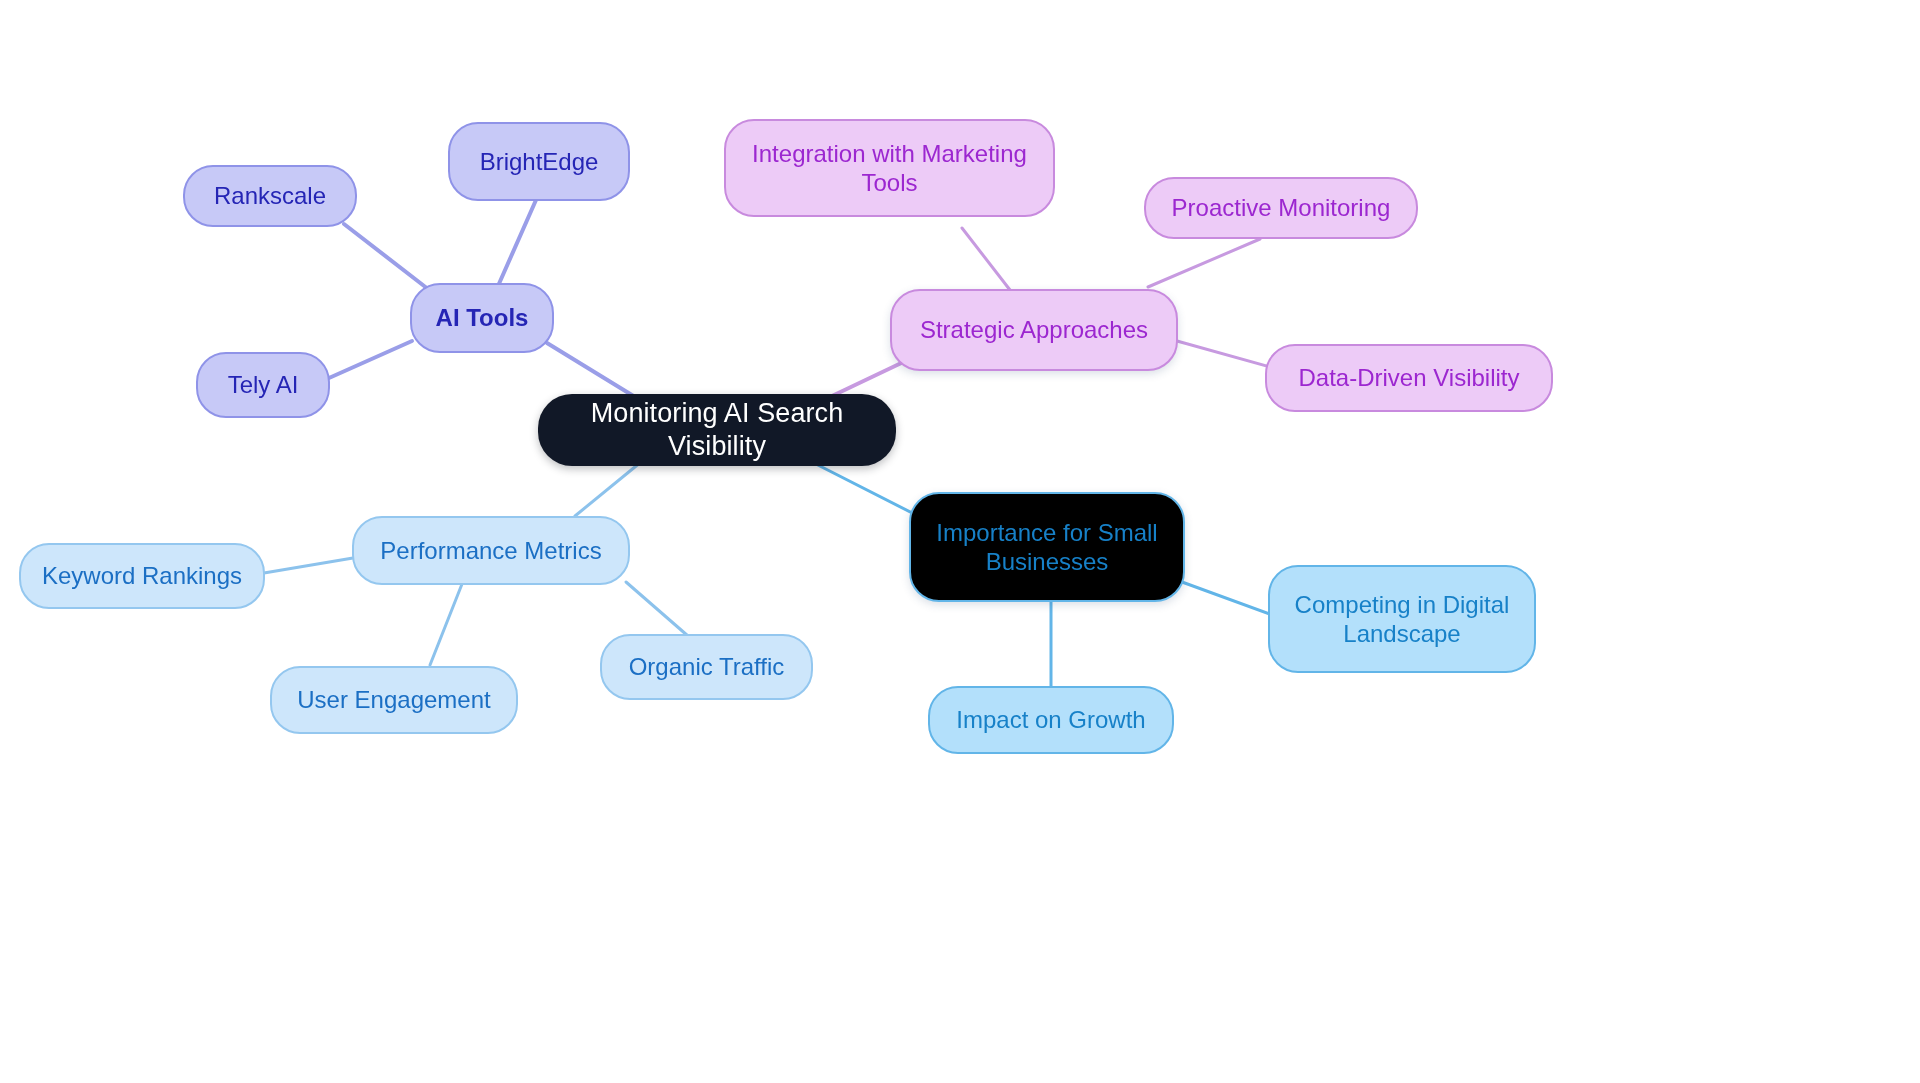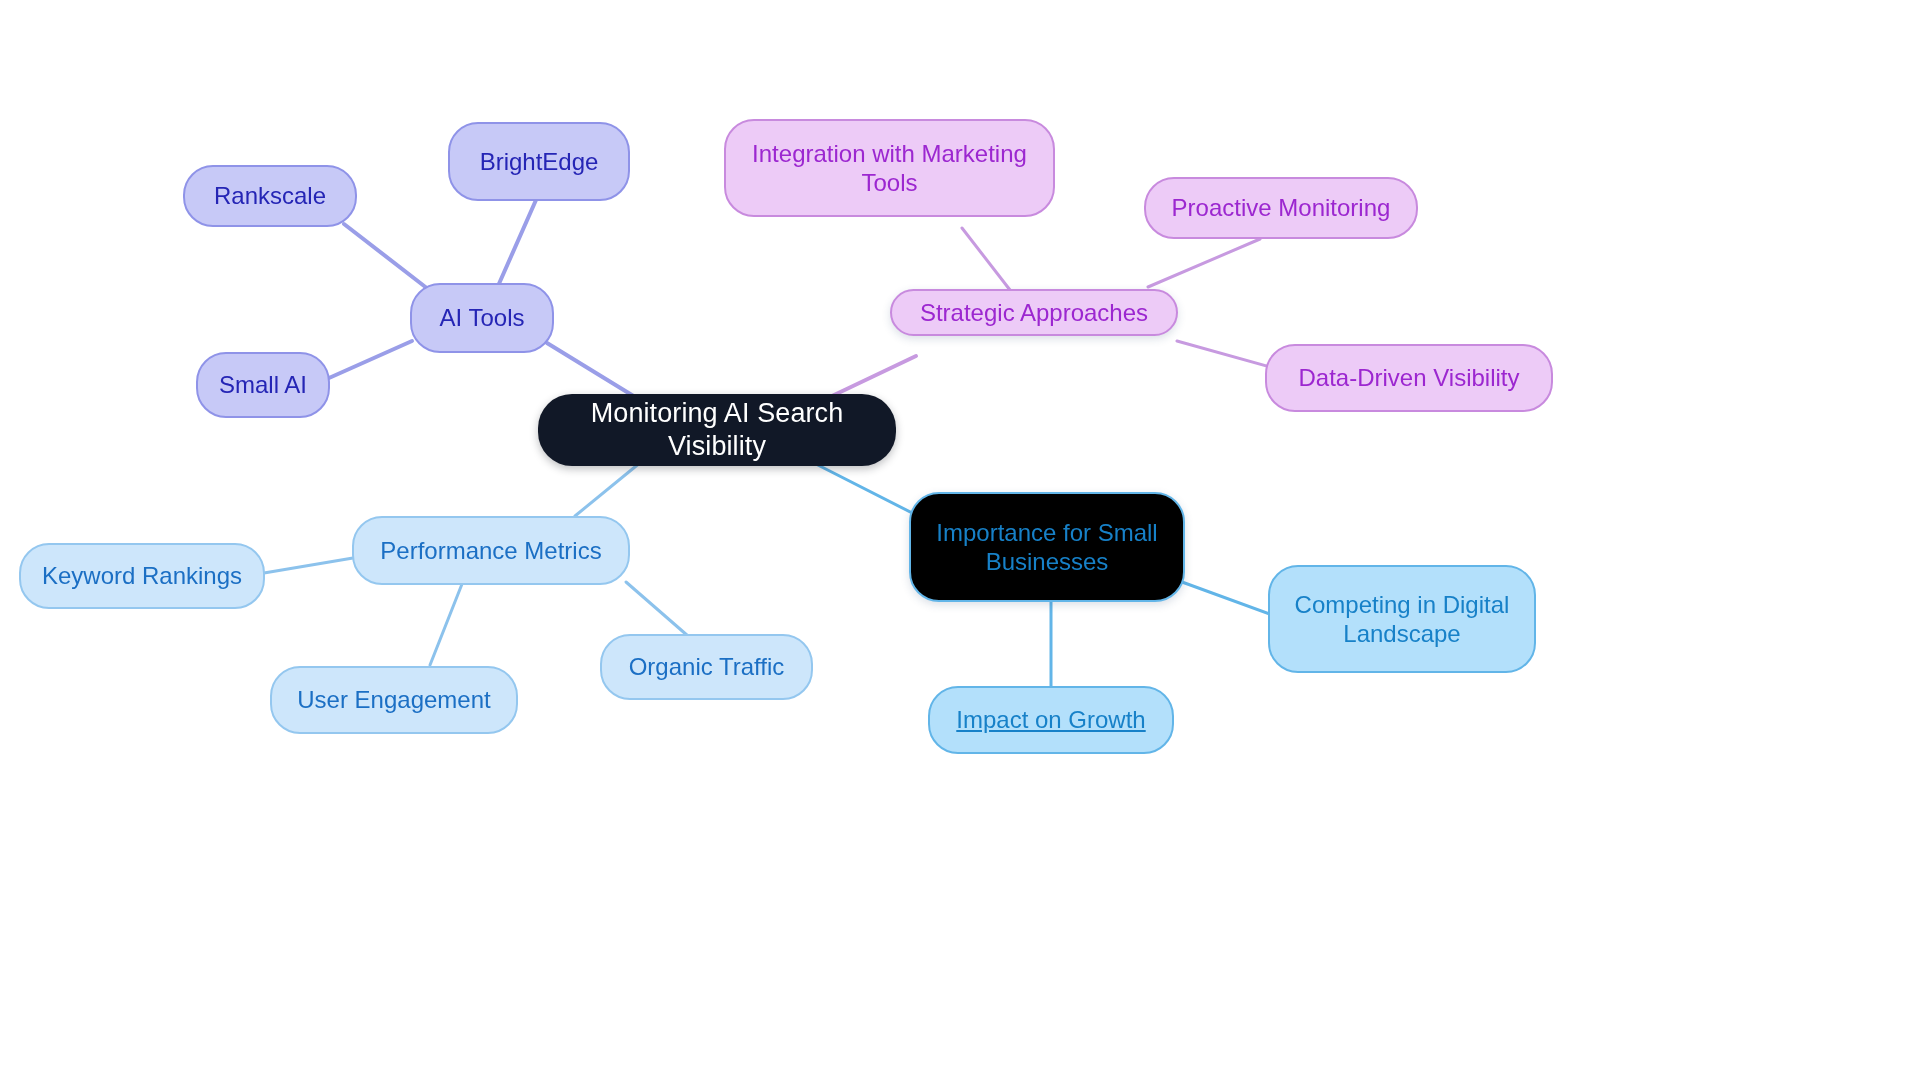--- a/index.html
+++ b/index.html
@@ -65,32 +65,32 @@
       <line x1="641" y1="462" x2="575" y2="516" stroke="#8cc2ec" stroke-width="3" stroke-linecap="round"></line>
       <line x1="353" y1="558" x2="264" y2="573" stroke="#8cc2ec" stroke-width="3" stroke-linecap="round"></line>
       <line x1="462" y1="584" x2="430" y2="665" stroke="#8cc2ec" stroke-width="3" stroke-linecap="round"></line>
       <line x1="626" y1="582" x2="688" y2="636" stroke="#8cc2ec" stroke-width="3" stroke-linecap="round"></line>
       <line x1="812" y1="462" x2="926" y2="520" stroke="#62b5e8" stroke-width="3" stroke-linecap="round"></line>
       <line x1="1182" y1="582" x2="1286" y2="620" stroke="#62b5e8" stroke-width="3" stroke-linecap="round"></line>
       <line x1="1051" y1="600" x2="1051" y2="688" stroke="#62b5e8" stroke-width="3" stroke-linecap="round"></line>
     </svg>
   <div id="node-layer">
       <div class="node root" style="left: 538px; top: 394px; width: 358px; height: 72px; background: rgb(17, 24, 39); border-color: rgb(17, 24, 39); color: rgb(255, 255, 255); justify-content: flex-end;"><span>Monitoring AI Search Visibility</span></div>
-      <div class="node branch" style="left: 410px; top: 283px; width: 144px; height: 70px; background: rgb(199, 201, 247); border-color: rgb(143, 147, 232); color: rgb(37, 37, 181);"><span>AI Tools</span></div>
+      <div class="node branch" style="left: 410px; top: 283px; width: 144px; height: 70px; background: rgb(199, 201, 247); border-color: rgb(143, 147, 232); color: rgb(37, 37, 181); font-weight: bold;"><span>AI Tools</span></div>
       <div class="node leaf" style="left: 183px; top: 165px; width: 174px; height: 62px; background: rgb(199, 201, 247); border-color: rgb(143, 147, 232); color: rgb(37, 37, 181);"><span>Rankscale</span></div>
       <div class="node leaf" style="left: 448px; top: 122px; width: 182px; height: 79px; background: rgb(199, 201, 247); border-color: rgb(143, 147, 232); color: rgb(37, 37, 181);"><span>BrightEdge</span></div>
-      <div class="node leaf" style="left: 196px; top: 352px; width: 134px; height: 66px; background: rgb(199, 201, 247); border-color: rgb(143, 147, 232); color: rgb(37, 37, 181);"><span>Small AI</span></div>
-      <div class="node branch shadowed" style="left: 890px; top: 289px; width: 288px; height: 47px; background: rgb(237, 203, 247); border-color: rgb(200, 138, 222); color: rgb(156, 39, 208);"><span>Strategic Approaches</span></div>
+      <div class="node leaf" style="left: 196px; top: 352px; width: 134px; height: 66px; background: rgb(199, 201, 247); border-color: rgb(143, 147, 232); color: rgb(37, 37, 181);"><span>Tely AI</span></div>
+      <div class="node branch shadowed" style="left: 890px; top: 289px; width: 288px; height: 82px; background: rgb(237, 203, 247); border-color: rgb(200, 138, 222); color: rgb(156, 39, 208);"><span>Strategic Approaches</span></div>
       <div class="node leaf" style="left: 724px; top: 119px; width: 331px; height: 98px; background: rgb(237, 203, 247); border-color: rgb(200, 138, 222); color: rgb(156, 39, 208);"><span>Integration with Marketing
 Tools</span></div>
       <div class="node leaf" style="left: 1144px; top: 177px; width: 274px; height: 62px; background: rgb(237, 203, 247); border-color: rgb(200, 138, 222); color: rgb(156, 39, 208);"><span>Proactive Monitoring</span></div>
       <div class="node leaf" style="left: 1265px; top: 344px; width: 288px; height: 68px; background: rgb(237, 203, 247); border-color: rgb(200, 138, 222); color: rgb(156, 39, 208);"><span>Data-Driven Visibility</span></div>
       <div class="node branch" style="left: 352px; top: 516px; width: 278px; height: 69px; background: rgb(205, 230, 251); border-color: rgb(148, 199, 239); color: rgb(27, 111, 196);"><span>Performance Metrics</span></div>
       <div class="node leaf" style="left: 19px; top: 543px; width: 246px; height: 66px; background: rgb(205, 230, 251); border-color: rgb(148, 199, 239); color: rgb(27, 111, 196); text-align: center;"><span>Keyword Rankings</span></div>
       <div class="node leaf" style="left: 270px; top: 666px; width: 248px; height: 68px; background: rgb(205, 230, 251); border-color: rgb(148, 199, 239); color: rgb(27, 111, 196);"><span>User Engagement</span></div>
       <div class="node leaf" style="left: 600px; top: 634px; width: 213px; height: 66px; background: rgb(205, 230, 251); border-color: rgb(148, 199, 239); color: rgb(27, 111, 196);"><span>Organic Traffic</span></div>
       <div class="node branch shadowed" style="left: 909px; top: 492px; width: 276px; height: 110px; background: #000000; border-color: rgb(98, 181, 232); color: rgb(23, 129, 200);"><span>Importance for Small
 Businesses</span></div>
       <div class="node leaf" style="left: 1268px; top: 565px; width: 268px; height: 108px; background: rgb(179, 224, 251); border-color: rgb(98, 181, 232); color: rgb(23, 129, 200);"><span>Competing in Digital
 Landscape</span></div>
-      <div class="node leaf" style="left: 928px; top: 686px; width: 246px; height: 68px; background: rgb(179, 224, 251); border-color: rgb(98, 181, 232); color: rgb(23, 129, 200); text-decoration: underline;"><span>Impact on Growth</span></div>
+      <div class="node leaf" style="left: 928px; top: 686px; width: 246px; height: 68px; background: rgb(179, 224, 251); border-color: rgb(98, 181, 232); color: rgb(23, 129, 200);"><span>Impact on Growth</span></div>
     </div>
 </div>
 
 </body></html>

